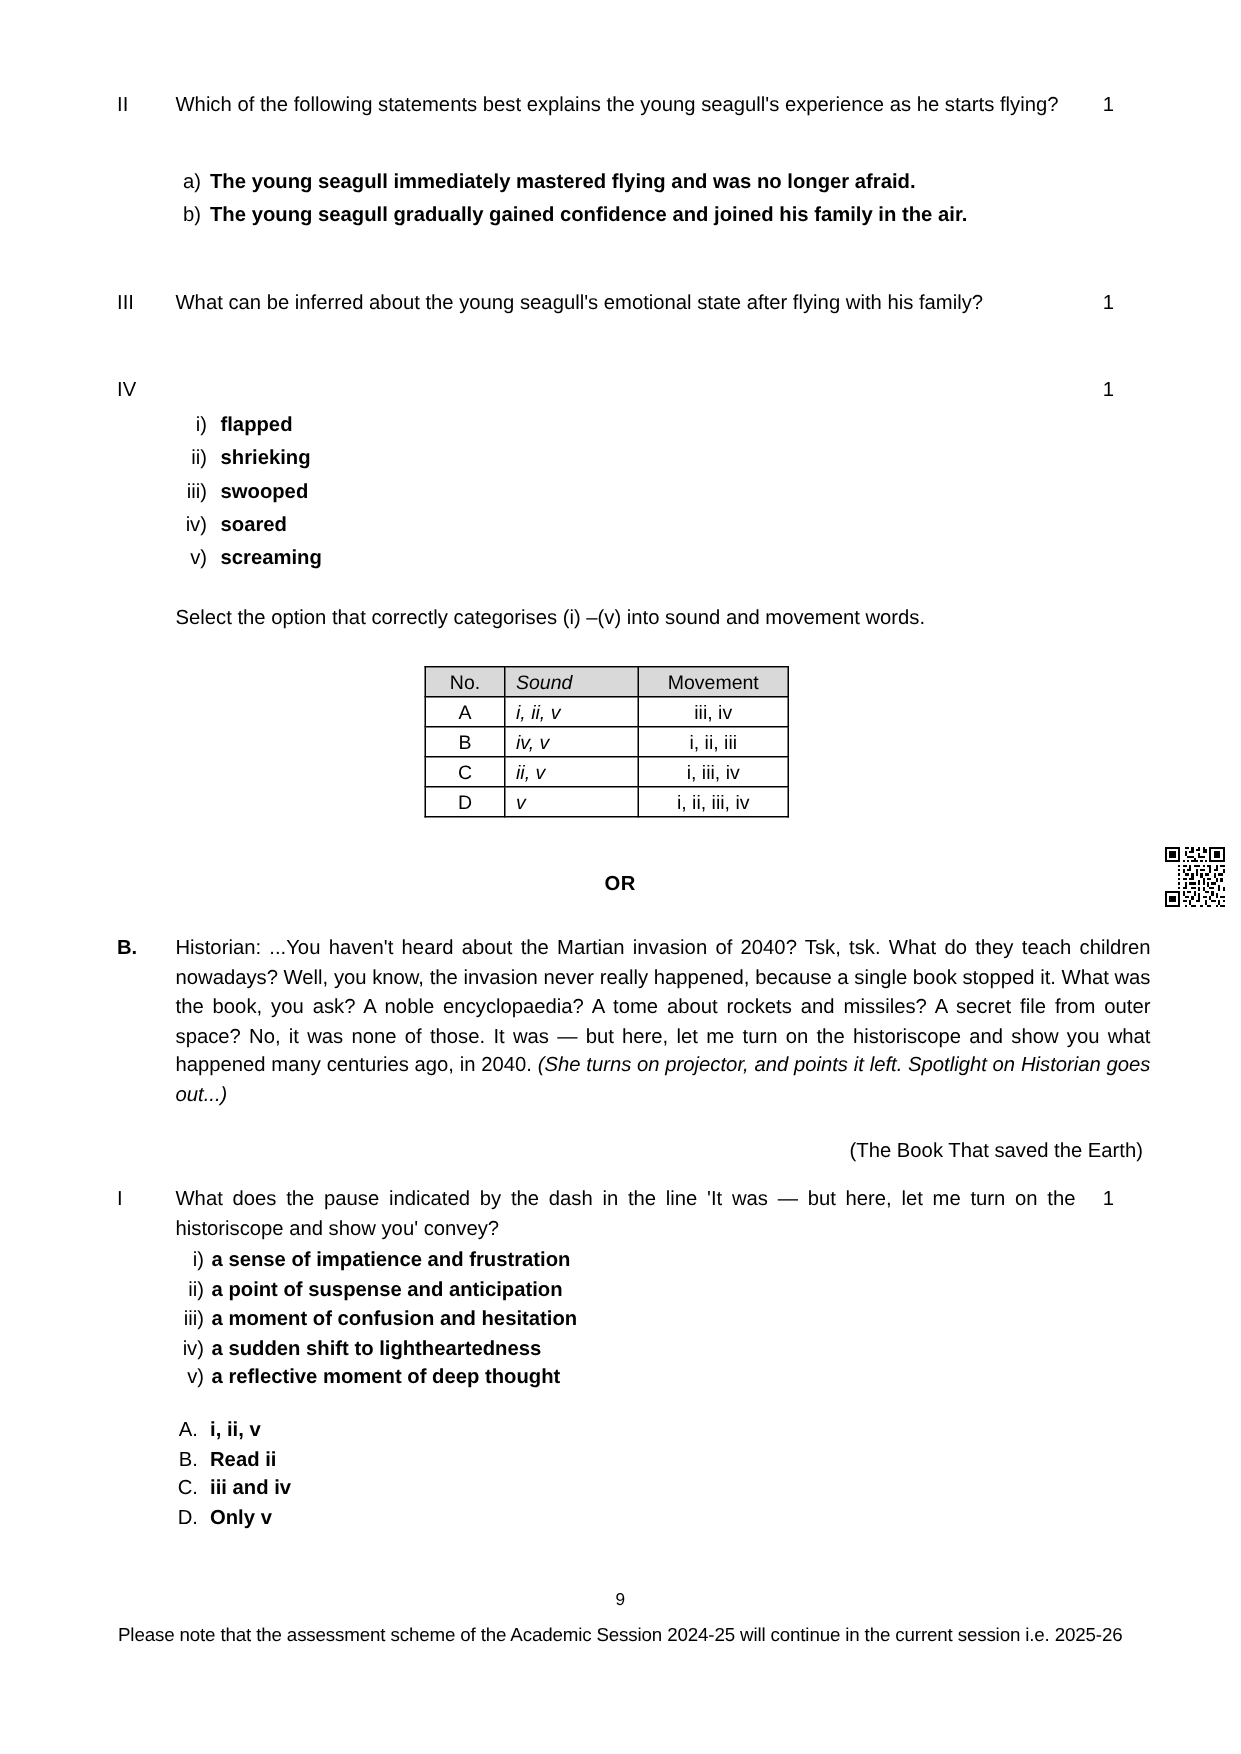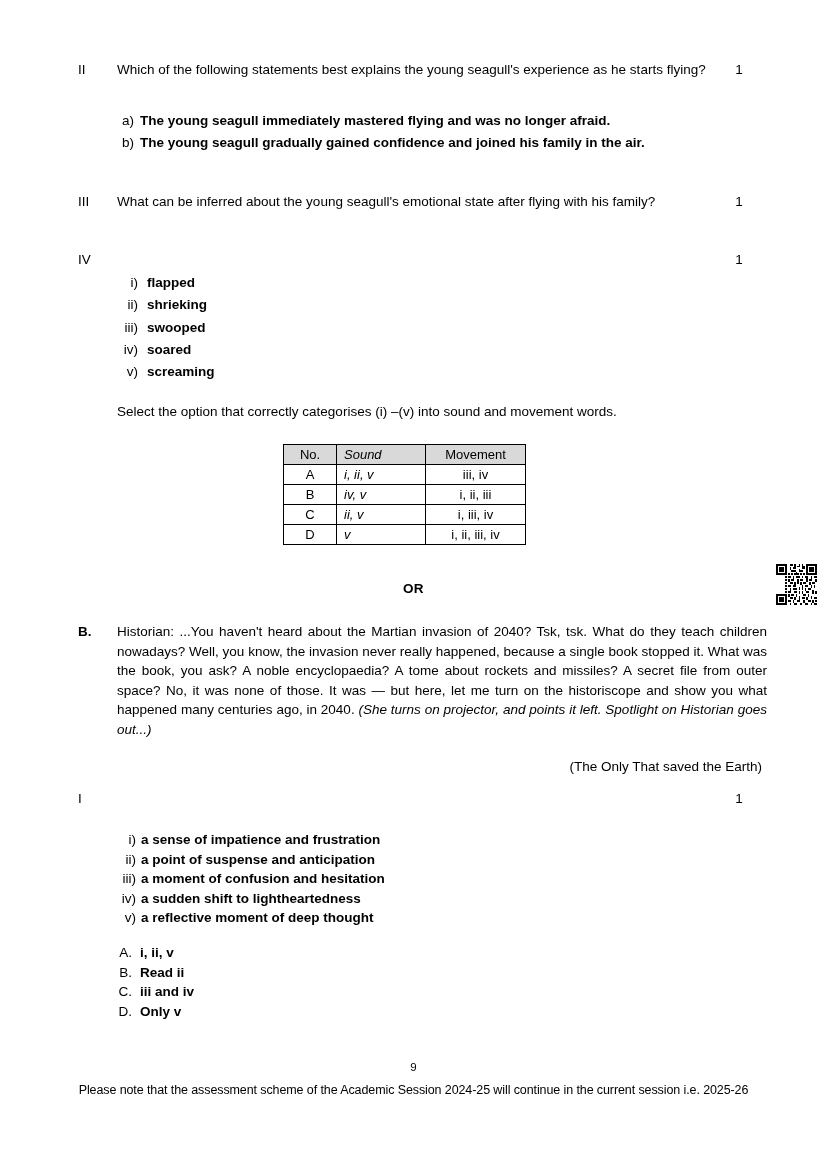--- a/index.html
+++ b/index.html
@@ -389,24 +389,25 @@
         <rect x="26" y="27" width="2" height="1"></rect>
       </g>
     </svg>
   </div>
 
   <div class="qrow" id="sec-b">
     <div class="qnum bold">B.</div>
     <div class="qbody"><span>Historian: </span><span>...</span><span>You haven't heard about the Martian invasion of 2040? Tsk, tsk. What do they teach children nowadays? Well, you know, the invasion never really happened, because a single book stopped it. What was the book, you ask? A noble encyclopaedia? A tome about rockets and missiles? A secret file from outer space? No, it was none of those. It was — but here, let me turn on the historiscope and show you what happened many centuries ago, in 2040. </span><span class="stage-dir">(She turns on projector, and points it left. Spotlight on Historian goes out...)</span></div>
   </div>
 
-  <div id="attribution">(The Only That saved the Earth)</div>
+  <div id="attribution">(The Book That saved the Earth)</div>
 
   <div class="qrow" id="q-b-i" style="top:789px;">
     <div class="qnum">I</div>
+    <div class="qbody">What does the pause indicated by the dash in the line 'It was — but here, let me turn on the historiscope and show you' convey?</div>
     <div class="marks">1</div>
   </div>
 
   <div class="optlist" id="list-bi">
     <div class="opt">
       <span class="mk">i)</span>
       <span class="tx">a sense of impatience and frustration</span>
     </div>
     <div class="opt">
       <span class="mk">ii)</span>

